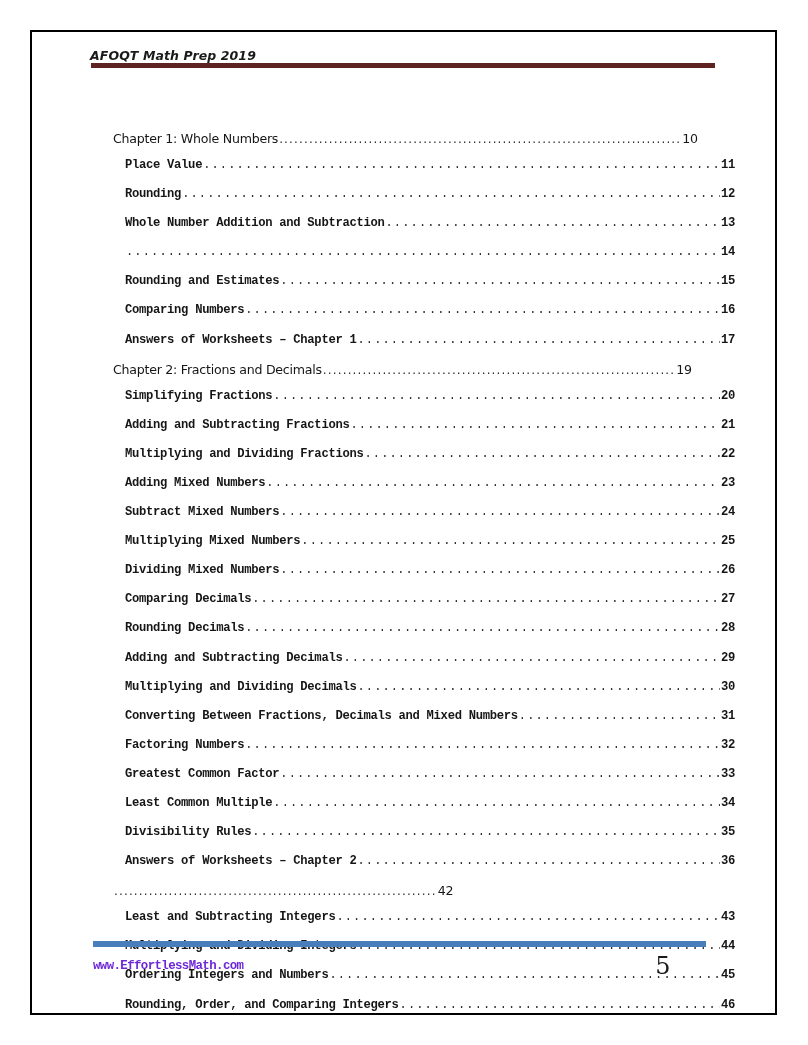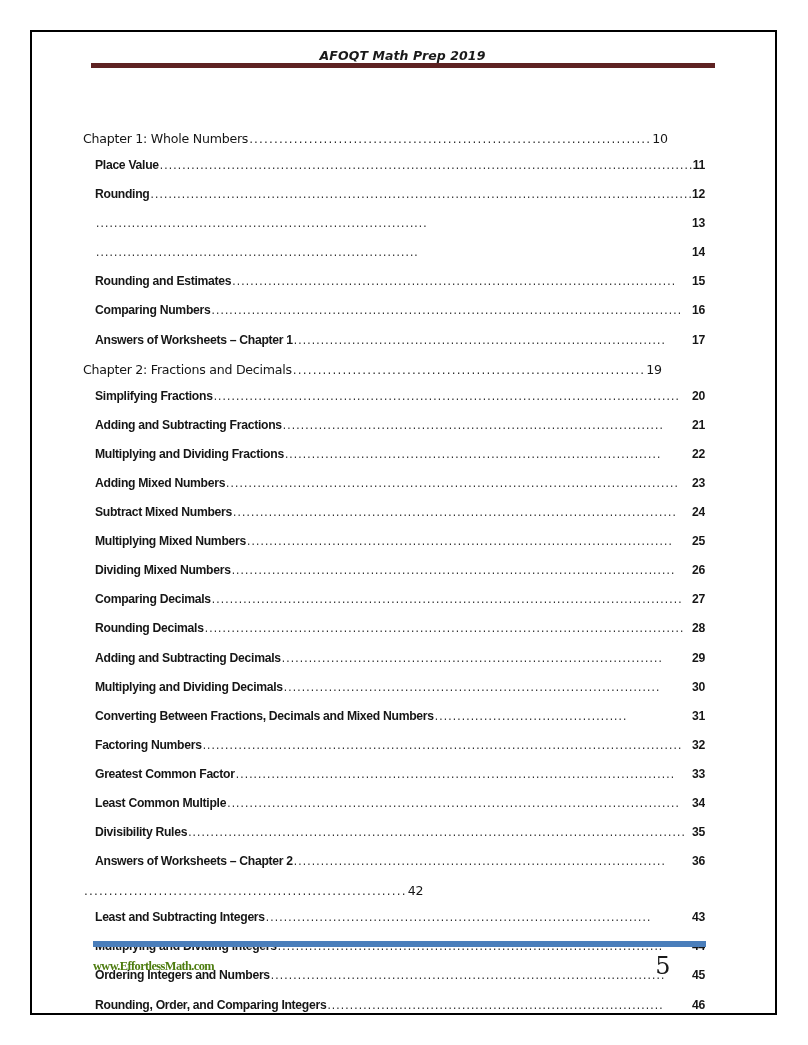--- a/index.html
+++ b/index.html
@@ -31,21 +31,20 @@
     border: 2px solid #000000;
     box-sizing: border-box;
   }
 
   
   #header {
     position: absolute;
     left: 90px;
     top: 46px;
     width: 625px;
-    text-align: center;
   }
   #header-title {
     font-family: "DejaVu Sans", sans-serif;
     font-size: 12.5px;
     font-weight: bold;
     font-style: italic;
     color: #1a1a1a;
     letter-spacing: .1px;
   }
   #header-rule {
@@ -82,21 +81,21 @@
     font-weight: bold;
     color: #111111;
     letter-spacing: -0.8px;
     transform: scaleX(0.82);
     text-shadow: 1px 1px 0 #9a9a9a, 1.5px 1.5px 0 #c9c9c9;
   }
 
   
   #toc {
     position: absolute;
-    left: 74px;
+    left: 104px;
     top: 131px;
     width: 631px;
   }
   .toc-row {
     display: flex;
     align-items: baseline;
     white-space: nowrap;
     overflow: hidden;
     color: #161616;
   }
@@ -106,21 +105,21 @@
     font-size: 12.6px;
     font-weight: normal;
     font-family: "DejaVu Sans", sans-serif;
     letter-spacing: -0.25px;
   }
   .toc-row.entry {
     height: 29.1px;
     padding-left: 21px;
     font-size: 12.2px;
     font-weight: bold;
-    font-family: Liberation Sans, sans-serif;
+    font-family: Liberation Mono, monospace;
     letter-spacing: -0.3px;
   }
   .toc-label {
     flex: 0 0 auto;
   }
   .toc-leader {
     flex: 1 1 auto;
     overflow: hidden;
     margin: 0 1px;
     font-size: 12px;
@@ -147,24 +146,24 @@
     left: 93px;
     top: 941px;
     width: 613px;
     height: 6px;
     background: #4a7ebb;
   }
   #footer-site {
     position: absolute;
     left: 93px;
     top: 959px;
-    font-family: Liberation Serif, serif;
+    font-family: Liberation Mono, monospace;
     font-size: 12.4px;
     font-weight: bold;
-    color: #4d7c0f;
+    color: #6d28d9;
     letter-spacing: -0.6px;
   }
   #footer-pagenum {
     position: absolute;
     left: 620px;
     top: 952px;
     width: 86px;
     text-align: center;
     font-family: "DejaVu Serif", serif;
     font-size: 24px;
@@ -195,20 +194,21 @@
         <span class="toc-label">Place Value</span>
         <span class="toc-leader">.......................................................................................................................</span>
         <span class="toc-page">11</span>
       </div>
       <div class="toc-row entry">
         <span class="toc-label">Rounding</span>
         <span class="toc-leader">..........................................................................................................................</span>
         <span class="toc-page">12</span>
       </div>
       <div class="toc-row entry">
+        <span class="toc-label">Whole Number Addition and Subtraction</span>
         <span class="toc-leader">..........................................................................</span>
         <span class="toc-page">13</span>
       </div>
       <div class="toc-row entry">
         <span class="toc-leader">........................................................................</span>
         <span class="toc-page">14</span>
       </div>
       <div class="toc-row entry">
         <span class="toc-label">Rounding and Estimates</span>
         <span class="toc-leader">...................................................................................................</span>

